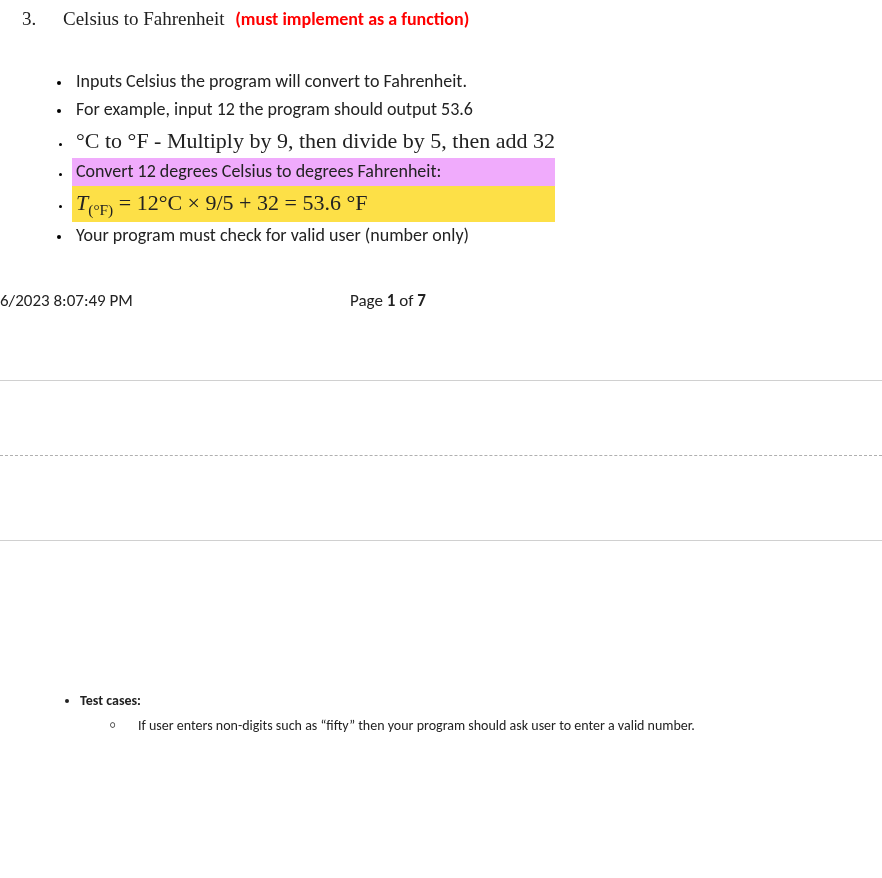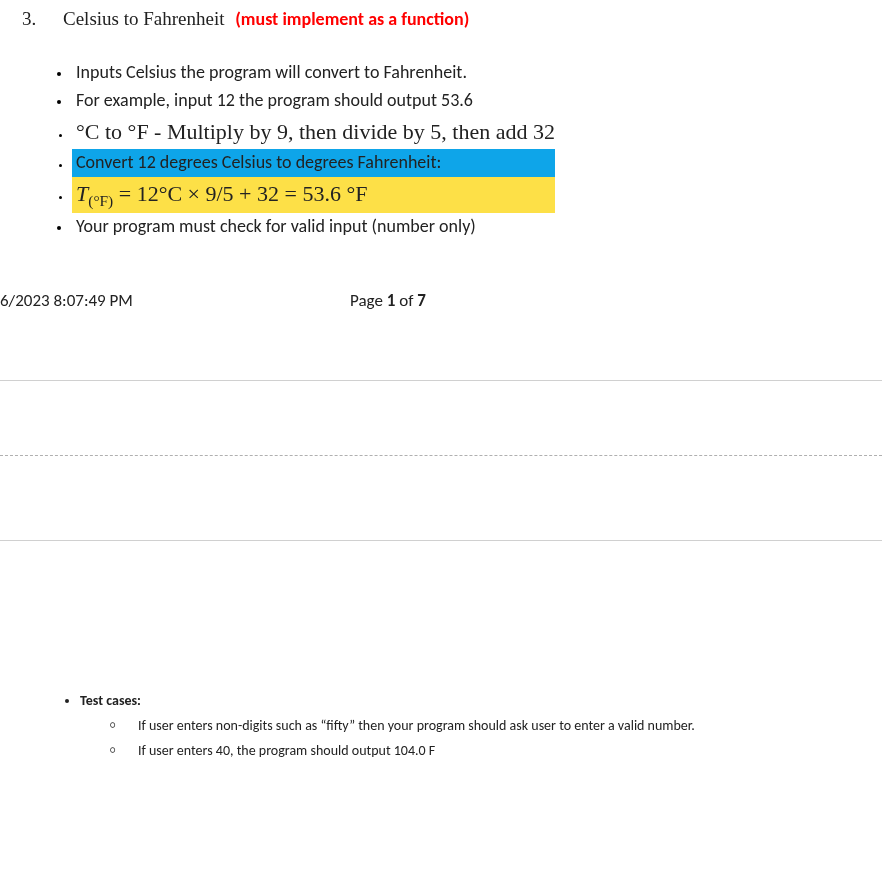--- a/index.html
+++ b/index.html
@@ -29,30 +29,30 @@
   .heading-red {
     color: #ff0000;
     font-family: Calibri, Arial, sans-serif;
     font-weight: 700;
     font-size: 18px;
     margin-left: 6px;
   }
   ul.outer {
     position: absolute;
     left: 32px;
-    top: 59px;
+    top: 68px;
     margin: 0;
     padding: 0 0 0 40px;
     list-style: disc;
     font-size: 18px;
     line-height: 1.55;
   }
   ul.outer > li { padding-left: 4px; }
   ul.outer > li.serif { font-family: "Times New Roman", serif; font-size: 22px; }
-  ul.outer > li.hl1 { background: #0ea5e9; }
+  ul.outer > li.hl1 { background: #f0abfc; }
   ul.outer > li.hl2 { background: #fde047; }
   ul.outer > li::marker { font-size: 14px; color: #000; }
   ul.outer > li.small-b::marker { font-size: 10px; }
   .italic { font-style: italic; }
   .sub { font-size: 0.7em; vertical-align: sub; }
   .footer {
     position: absolute;
     left: 0;
     top: 290px;
     width: 100%;
@@ -129,37 +129,36 @@
   </div>
 
   <ul class="outer">
     <li><span>Inputs Celsius the program will convert to Fahrenheit.</span></li>
     <li><span>For example, input 12 the program should output 53.6</span></li>
     <li class="serif small-b"><span>°C to °F - Multiply by 9, then divide by 5, then add 32</span></li>
     <li class="hl1 small-b"><span>Convert 12 degrees Celsius to degrees Fahrenheit:</span></li>
     <li class="serif hl2 small-b">
       <span class="italic">T</span><span class="sub">(°F)</span><span> = 12°C × 9/5 + 32 = 53.6 °F</span>
     </li>
-    <li><span>Your program must check for valid input (number only)</span></li>
+    <li><span>Your program must check for valid user (number only)</span></li>
   </ul>
 
   <div class="footer">
     <span class="ts">6/2023 8:07:49 PM</span>
     <span class="pg">
       <span>Page </span><b>1</b><span> of </span><b>7</b>
     </span>
   </div>
 
   <div class="page-break-top"></div>
   <div class="dashed-line"></div>
   <div class="page-break-bot"></div>
 
   <ul class="tests">
     <li>
       <span class="bold">Test cases:</span>
       <ol class="subtests">
         <li><span>If user enters non-digits such as “fifty” then your program should ask user to enter a valid number.</span></li>
-        <li><span>If user enters 40, the program should output 104.0 F</span></li>
       </ol>
     </li>
   </ul>
 
 </div>
 
 </body></html>

